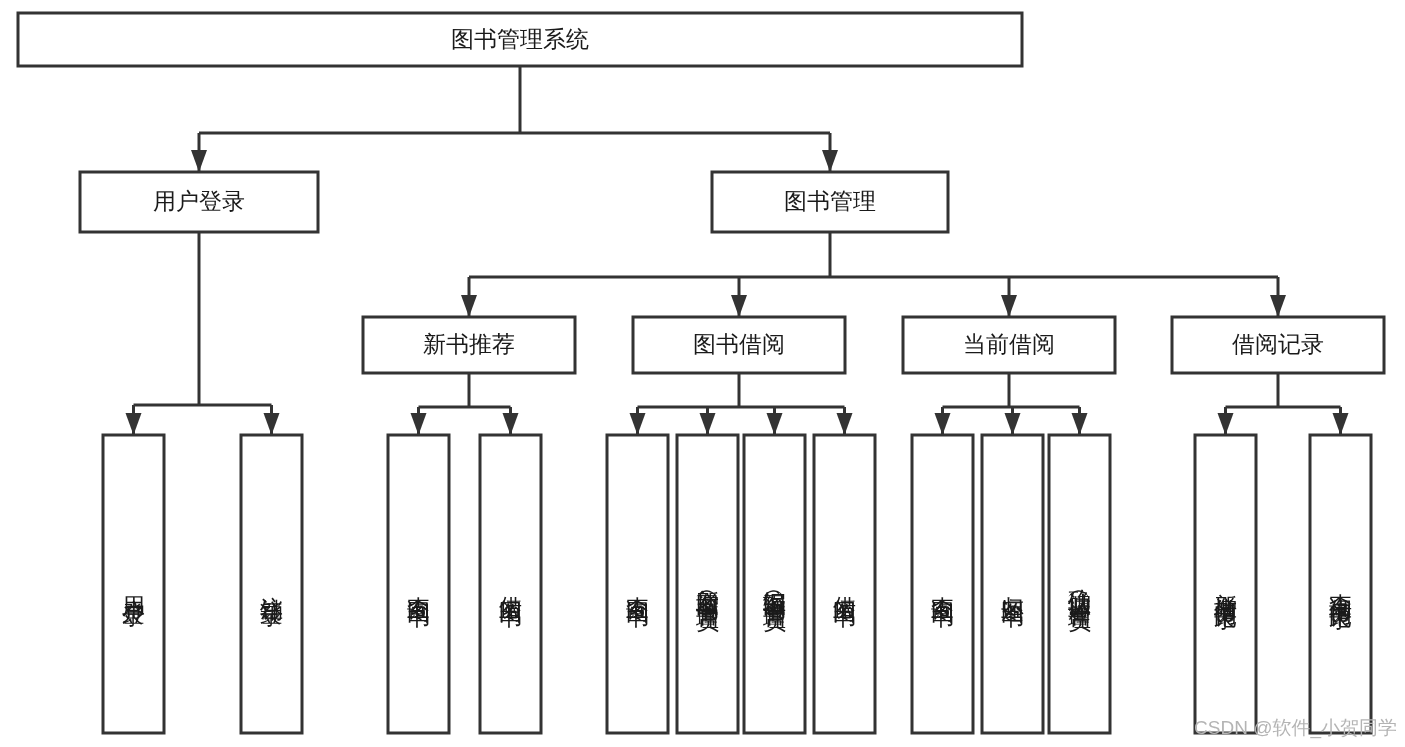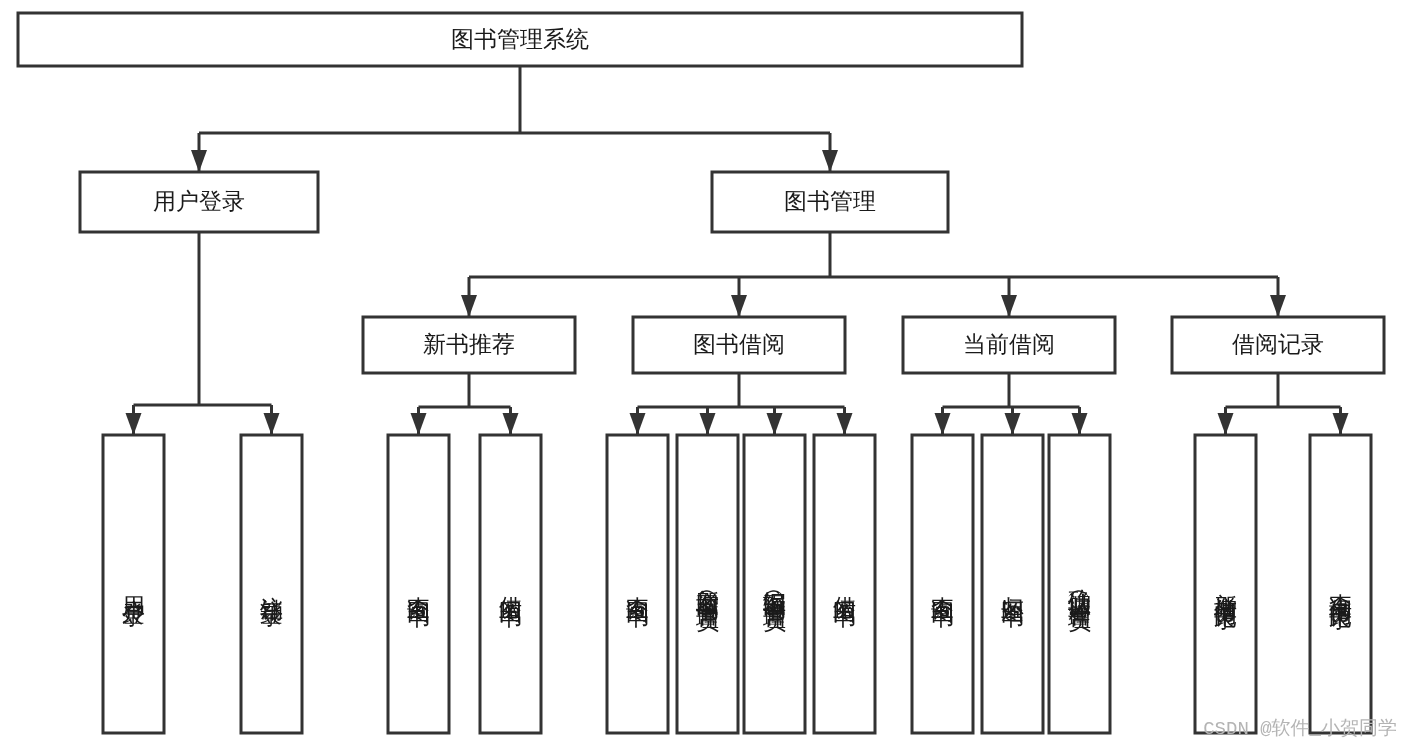--- a/index.html
+++ b/index.html
@@ -55,21 +55,21 @@
     line-height: 1.18;
     color: #1a1a1a;
     letter-spacing: 3px;
     white-space: nowrap;
     pointer-events: none;
   }
   .watermark {
     position: absolute;
     right: 8px;
     bottom: 6px;
-    font-family: Liberation Mono, monospace;
+    font-family: Liberation Sans, sans-serif;
     font-size: 19px;
     color: #b4b4b4;
     white-space: nowrap;
   }
 </style>
 </head>
 <body>
 
 <div id="page">
 

